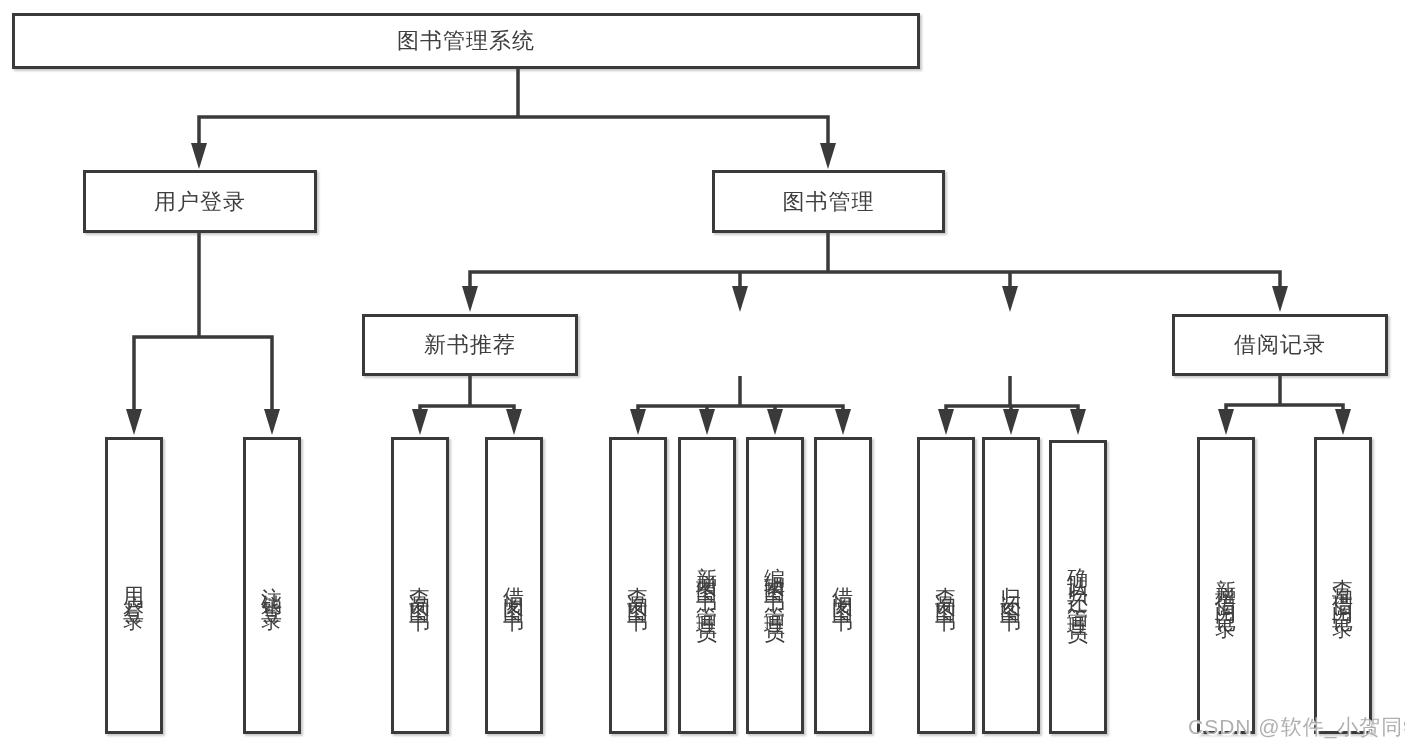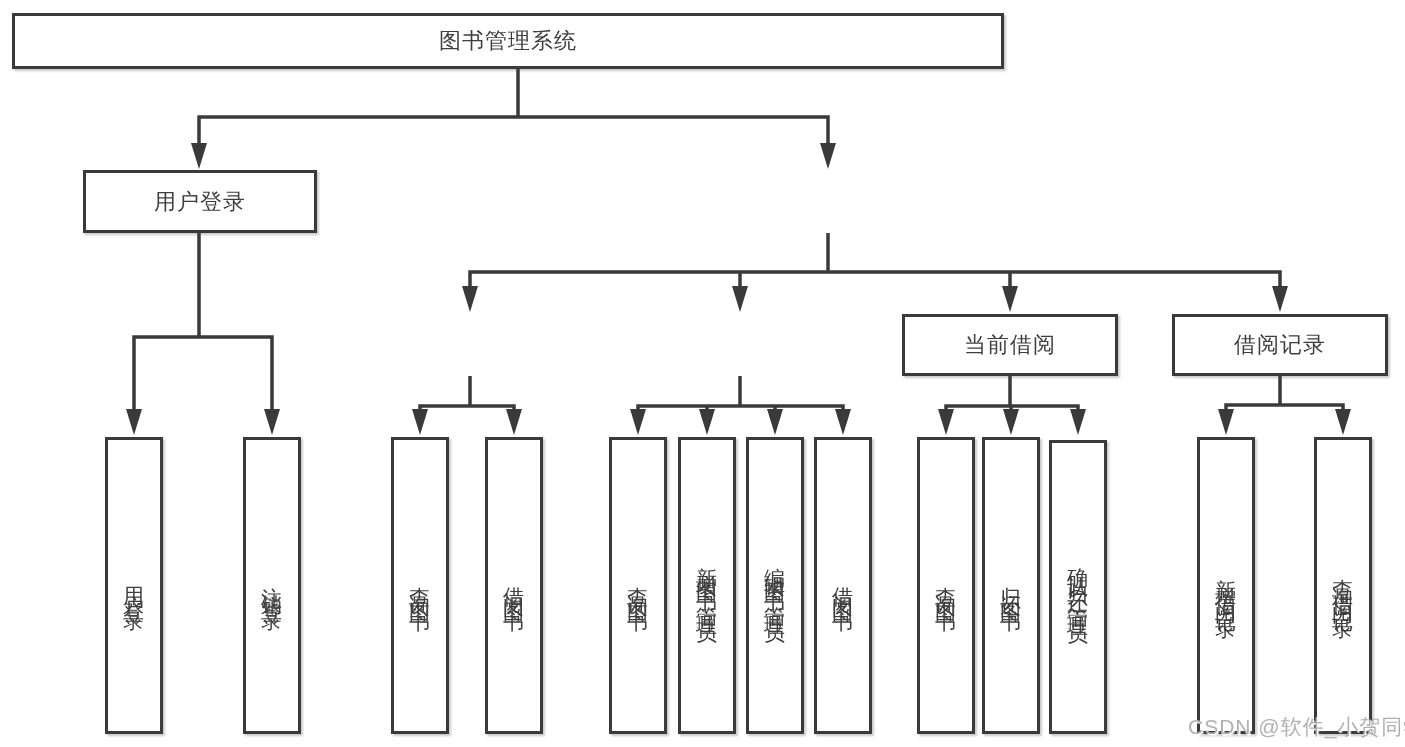--- a/index.html
+++ b/index.html
@@ -92,25 +92,26 @@
       <polygon points="767,409 783,409 775,435"></polygon>
       <polygon points="835,409 851,409 843,435"></polygon>
       <polygon points="938,409 954,409 946,435"></polygon>
       <polygon points="1003,409 1019,409 1011,435"></polygon>
       <polygon points="1070,409 1086,409 1078,435"></polygon>
       <polygon points="1218,409 1234,409 1226,435"></polygon>
       <polygon points="1335,409 1351,409 1343,435"></polygon>
     </g>
   </svg>
 
-  <div class="box h" style="left:12px; top:13px; width:992px; height:56px">图书管理系统</div>
+  <div class="box h" style="left:12px; top:13px; width:908px; height:56px">图书管理系统</div>
 
   <div class="box h" style="left:83px; top:170px; width:234px; height:63px">用户登录</div>
+  <div class="box h" style="left:712px; top:170px; width:233px; height:63px">图书管理</div>
 
-  <div class="box h" style="left:902px; top:314px; width:216px; height:62px">当前借阅</div>
+  <div class="box h" style="left:362px; top:314px; width:216px; height:62px">新书推荐</div>
   <div class="box h" style="left:1172px; top:314px; width:216px; height:62px">借阅记录</div>
 
   <div class="box v" style="left:105px; top:437px; width:58px; height:297px">用户登录</div>
   <div class="box v" style="left:243px; top:437px; width:58px; height:297px">注销登录</div>
 
   <div class="box v" style="left:391px; top:437px; width:58px; height:297px">查询图书</div>
   <div class="box v" style="left:485px; top:437px; width:58px; height:297px">借阅图书</div>
 
   <div class="box v" style="left:609px; top:437px; width:58px; height:297px">查询图书</div>
   <div class="box v" style="left:678px; top:437px; width:58px; height:297px">新增图书（管理员）</div>

